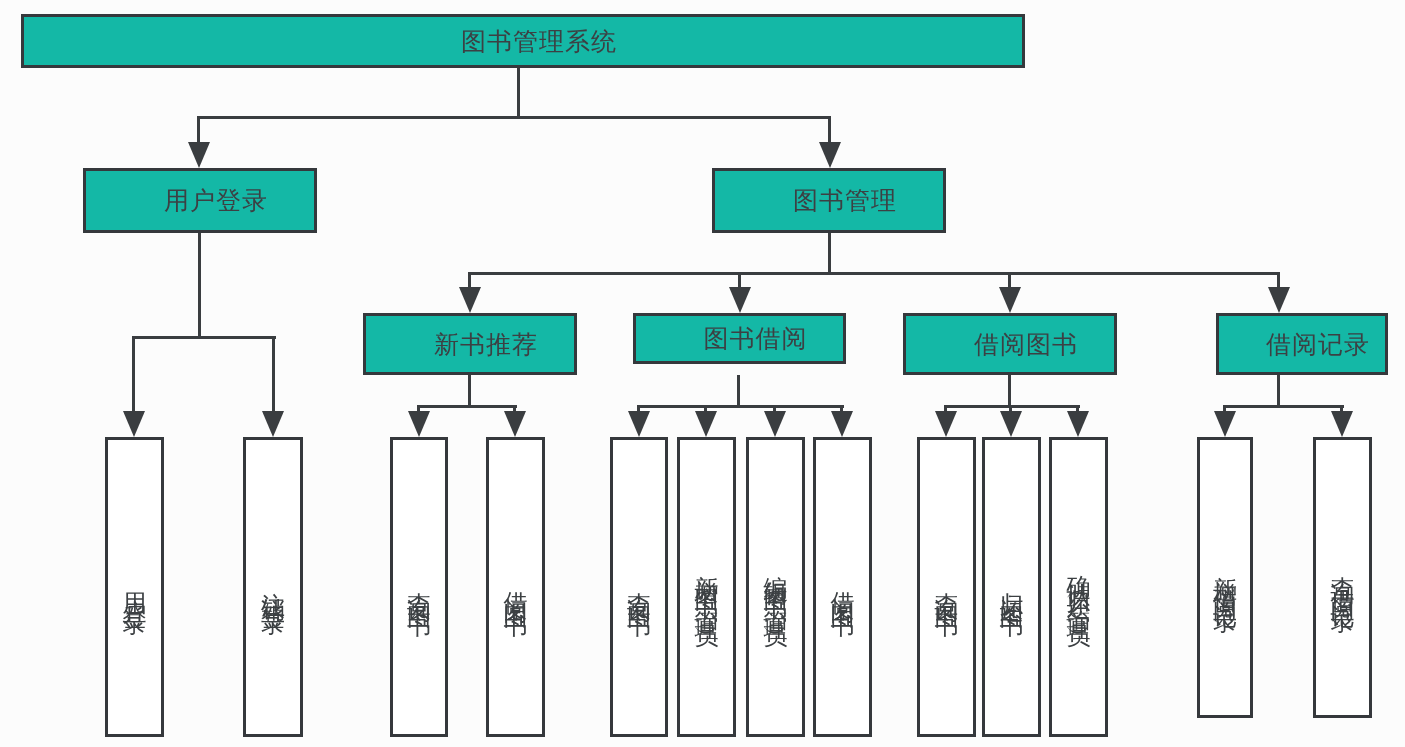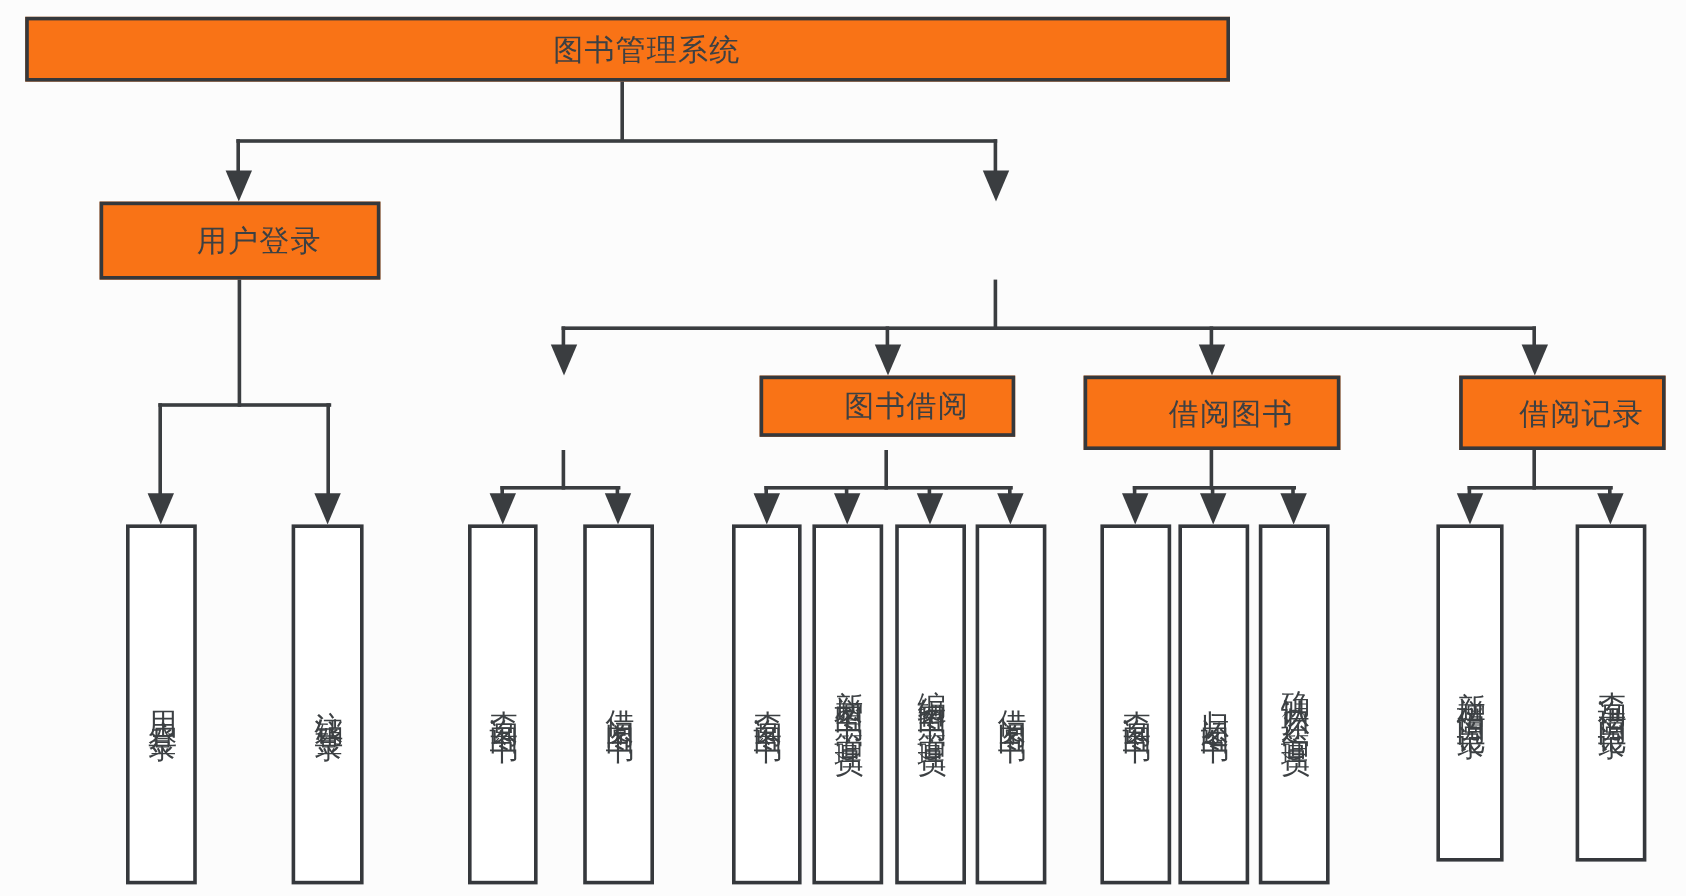--- a/index.html
+++ b/index.html
@@ -15,21 +15,21 @@
     width:1405px;height:747px;
     background:var(--bg);
     font-family:"Liberation Sans","DejaVu Sans",sans-serif;
     color:var(--text);
     overflow:hidden;
   }
   .node{
     position:absolute;
     box-sizing:border-box;
     border:3px solid var(--border);
-    background:#f97316;
+    background:#14b8a6;
     display:flex;align-items:center;justify-content:center;
     font-size:25px;
     letter-spacing:1px;
     color:var(--text);
     padding-left:32px;
   }
   .leaf{
     position:absolute;
     box-sizing:border-box;
     border:3px solid var(--border);
@@ -66,39 +66,41 @@
   <div class="node" style="left:21px;top:14px;width:1004px;height:54px">图书管理系统</div>
 
   <div class="vline" style="left:517px;top:68px;height:50px"></div>
   <div class="hline" style="left:197px;top:116px;width:634px"></div>
   <div class="vline" style="left:197px;top:116px;height:28px"></div>
   <div class="vline" style="left:828px;top:116px;height:28px"></div>
   <div class="arrow" style="left:188px;top:142px"></div>
   <div class="arrow" style="left:819px;top:142px"></div>
 
   <div class="node" style="left:83px;top:168px;width:234px;height:65px">用户登录</div>
+  <div class="node" style="left:712px;top:168px;width:234px;height:65px">图书管理</div>
 
   <div class="vline" style="left:198px;top:233px;height:106px"></div>
   <div class="hline" style="left:132px;top:336px;width:144px"></div>
   <div class="vline" style="left:132px;top:336px;height:78px"></div>
   <div class="vline" style="left:272px;top:336px;height:78px"></div>
   <div class="arrow" style="left:123px;top:411px"></div>
   <div class="arrow" style="left:262px;top:411px"></div>
 
   <div class="vline" style="left:828px;top:233px;height:42px"></div>
   <div class="hline" style="left:468px;top:272px;width:812px"></div>
   <div class="vline" style="left:468px;top:272px;height:18px"></div>
   <div class="vline" style="left:738px;top:272px;height:18px"></div>
   <div class="vline" style="left:1008px;top:272px;height:18px"></div>
   <div class="vline" style="left:1277px;top:272px;height:18px"></div>
   <div class="arrow" style="left:459px;top:287px"></div>
   <div class="arrow" style="left:729px;top:287px"></div>
   <div class="arrow" style="left:999px;top:287px"></div>
   <div class="arrow" style="left:1268px;top:287px"></div>
 
+  <div class="node" style="left:363px;top:313px;width:214px;height:62px">新书推荐</div>
   <div class="node" style="left:633px;top:313px;width:213px;height:51px">图书借阅</div>
   <div class="node" style="left:903px;top:313px;width:214px;height:62px">借阅图书</div>
   <div class="node" style="left:1216px;top:313px;width:172px;height:62px">借阅记录</div>
 
   <div class="vline" style="left:468px;top:375px;height:33px"></div>
   <div class="hline" style="left:417px;top:405px;width:100px"></div>
   <div class="vline" style="left:417px;top:405px;height:10px"></div>
   <div class="vline" style="left:513px;top:405px;height:10px"></div>
   <div class="arrow" style="left:408px;top:411px"></div>
   <div class="arrow" style="left:504px;top:411px"></div>

